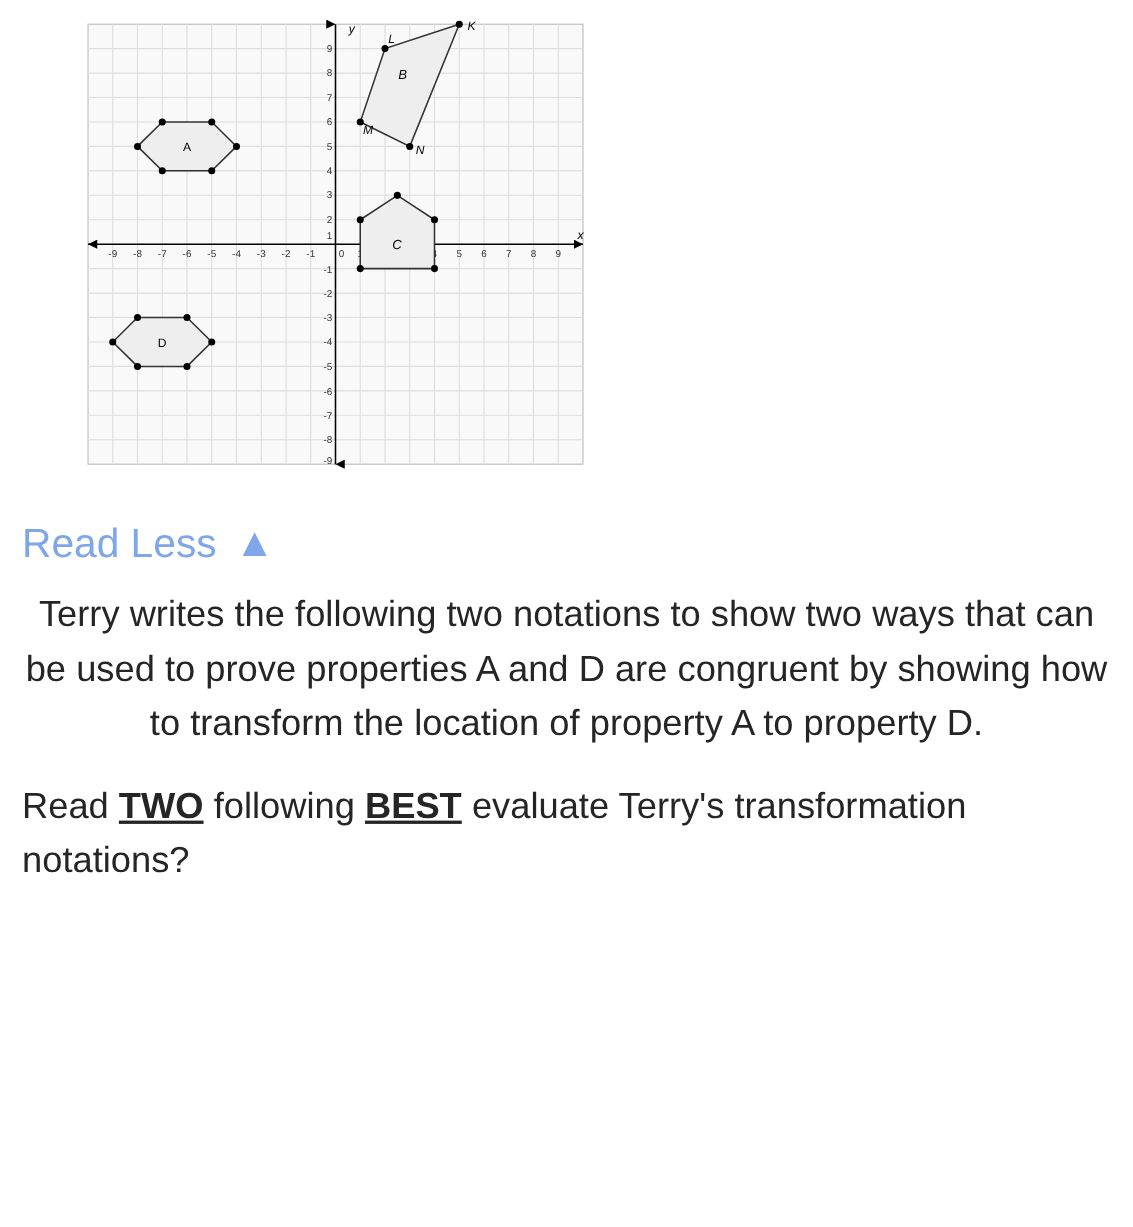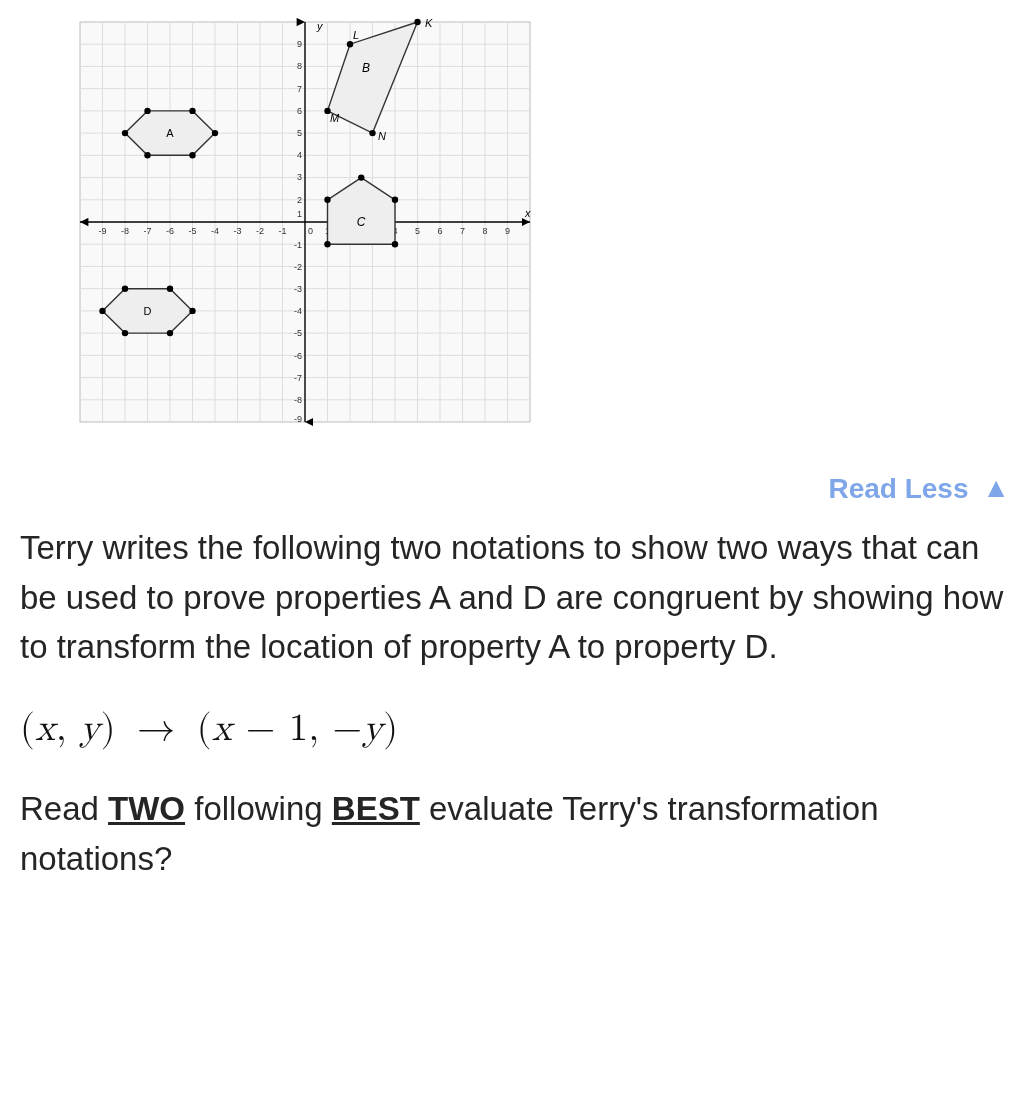--- a/index.html
+++ b/index.html
@@ -9,38 +9,39 @@
       width: 1030px;
       padding: 12px 20px;
       color: #252525;
     }
     .graph-wrap {
       margin-left: 40px;
       margin-bottom: 30px;
     }
     .graph-wrap svg { display: block; }
     .read-less {
-      text-align: right;
+      text-align: left;
       color: #7ea6e8;
-      font-size: 28px;
-      font-weight: 700;
+      font-size: 37px;
+      font-weight: 400;
       margin: 10px 0 18px;
       cursor: pointer;
       user-select: none;
     }
     .read-less .tri {
       margin-left: 6px;
       vertical-align: 1px;
     }
     .para {
       font-size: 33px;
       line-height: 1.5;
       color: #252525;
       font-weight: 400;
       margin-bottom: 26px;
+      text-align: center;
     }
     .eqblock {
       margin: 4px 0 26px 0;
     }
     .eq {
       font-family: "Latin Modern Math", "STIX Two Math", "Cambria Math", Georgia, serif;
       font-size: 38px;
       line-height: 1.6;
       font-style: italic;
       color: #111;
@@ -215,22 +216,17 @@
 </div>
 
 <div class="read-less">
   <span>Read Less</span>
   <span class="tri">▲</span>
 </div>
 
 <p class="para">Terry writes the following two notations to show two ways that can be used to prove properties A and D are congruent by showing how to transform the location of property A to property D.</p>
 
 <div class="eqblock">
-  <div class="eq">
-    <span class="paren">(</span>x<span class="comma">,&nbsp;</span>y<span class="paren">)</span>
-    <span class="arrow">→</span>
-    <span class="paren">(</span>x <span class="minus">−</span> <span class="num">1</span><span class="comma">,&nbsp;</span><span class="minus">−</span>y<span class="paren">)</span>
-  </div>
 </div>
 
 <p class="q2">
   <span>Read </span><strong>TWO</strong><span> following </span><strong>BEST</strong><span> evaluate Terry's transformation notations?</span>
 </p>
 
 </body></html>

